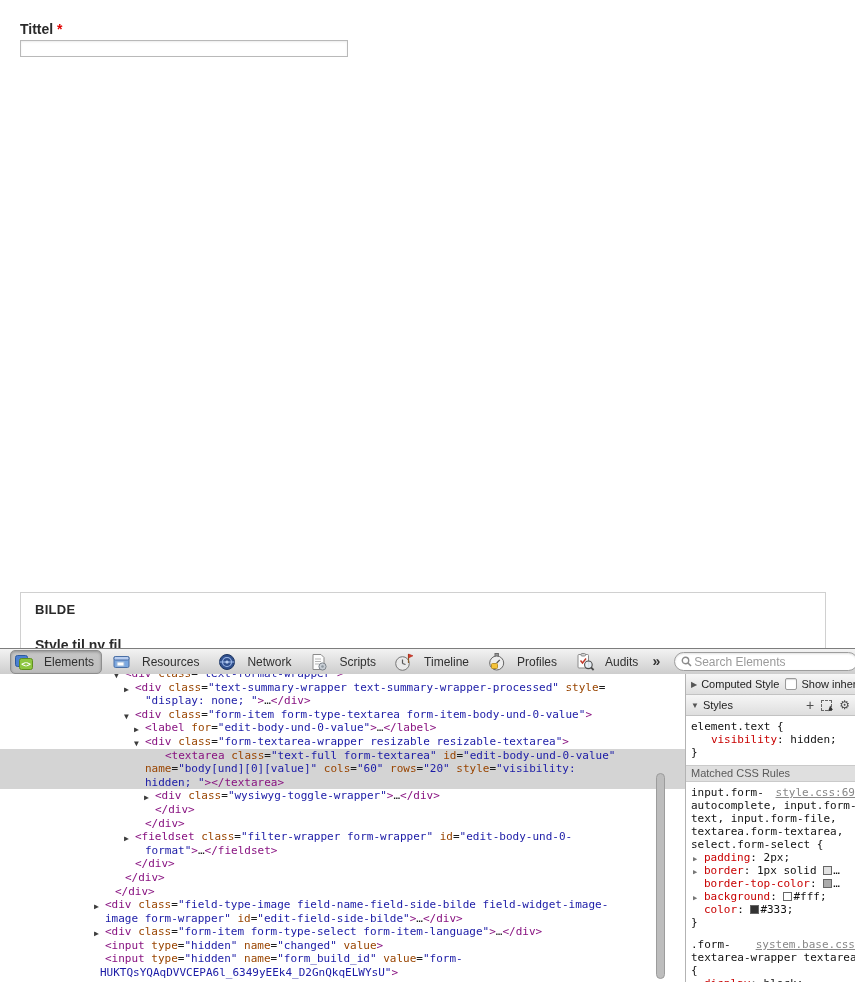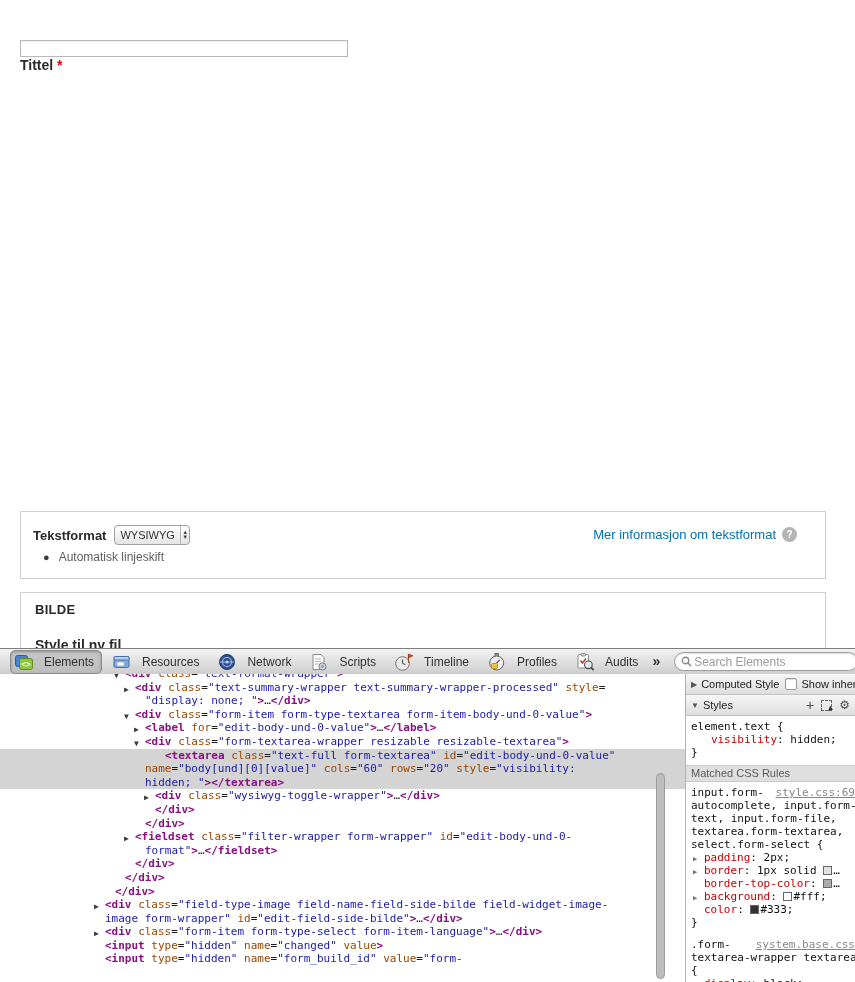--- a/index.html
+++ b/index.html
@@ -1,20 +1,20 @@
 <!DOCTYPE html>
 <html><head>
 <meta charset="utf-8">
 <style>
   html,body{margin:0;padding:0;background:#fff;overflow:hidden;}
   body{width:855px;height:982px;position:relative;font-family:"Liberation Sans",sans-serif;}
 
   
   .page{position:absolute;inset:0;background:#fff;}
-  .field-label{position:absolute;font-weight:bold;font-size:14px;color:#2a2a2a;margin-top:36px;}
+  .field-label{position:absolute;font-weight:bold;font-size:14px;color:#2a2a2a;}
   .req{color:#e00202;font-weight:bold;}
   .tittel-input{position:absolute;left:20px;top:40px;width:320px;height:15px;border:1px solid #b9b9b9;
     box-shadow:inset 0 1px 2px rgba(0,0,0,.08);font:12px "Liberation Sans",sans-serif;padding:0 3px;}
   a.plink{color:#0071b3;text-decoration:none;font-weight:bold;}
   .fieldset{position:absolute;left:20px;width:804px;border:1px solid #d0d0d0;background:#fff;}
   .fs1{top:511px;height:66px;}
   .fs2{top:592px;height:120px;}
   .inline-label{font-weight:bold;font-size:13px;color:#2a2a2a;}
   .format-row{position:absolute;left:12px;top:13px;display:flex;align-items:center;}
   .mac-select{margin-left:8px;width:74px;height:18px;border:1px solid #9e9e9e;border-radius:4px;
@@ -47,21 +47,21 @@
   .searchbox input{border:none;outline:none;flex:1;font-size:12px;color:#404040;background:transparent;min-width:0;}
   .searchbox input::placeholder{color:#9b9b9b;}
 
   .dt-panels{position:absolute;left:0;top:26px;right:0;bottom:0;}
   .dt-tree{position:absolute;left:0;top:0;width:685px;height:100%;overflow:hidden;
     font:11px "DejaVu Sans Mono",monospace;color:#1c1c1c;}
   .tree-inner{margin-top:-7px;}
   .trow{line-height:13.6px;white-space:pre;position:relative;}
   .trow.sel{background:#d4d4d4;}
   .tarrow{position:absolute;font-size:8px;color:#3c3c3c;top:2px;}
-  .t{color:#881280;font-weight:bold;} .a{color:#994500;} .v{color:#1a1aa6;} .p{color:#1c1c1c;}
+  .t{color:#881280;} .a{color:#994500;} .v{color:#1a1aa6;} .p{color:#1c1c1c;}
 
   .scroll-thumb{position:absolute;left:656px;top:99px;width:9px;height:206px;border-radius:5px;
     background:#bdbdbd;border:1px solid #9c9c9c;box-sizing:border-box;}
 
   .dt-sidebar{position:absolute;left:685px;top:0;right:0;bottom:0;border-left:1px solid #b3b3b3;
     background:#fff;overflow:hidden;font-size:11px;color:#222;}
   .sec-header{height:20px;background:linear-gradient(#f6f6f6,#dedede);border-bottom:1px solid #c2c2c2;
     display:flex;align-items:center;padding:0 5px;white-space:nowrap;overflow:hidden;}
   .sec-header .tri{font-size:8px;color:#555;margin-right:4px;}
   .sec-header .hdr-icons{margin-left:auto;display:flex;align-items:center;gap:7px;color:#4d4d4d;}
@@ -87,40 +87,20 @@
 <body>
 
 <div class="page">
   <div class="field-label" style="left:20px;top:21px;">
     <span>Tittel</span>
     <span class="req">*</span>
   </div>
   <input class="tittel-input" type="text" value="" style="">
 
 
-  <div class="fieldset fs1">
-    <div class="format-row">
-      <span class="inline-label">Tekstformat</span>
-      <span class="mac-select">
-        <span class="val">WYSIWYG</span>
-        <span class="steppers">
-            <span>▲</span>
-            <span>▼</span>
-          </span>
-      </span>
-    </div>
-    <div class="more-info">
-      <a href="#">Mer informasjon om tekstformat</a>
-      <span class="help-circle">?</span>
-    </div>
-    <div class="tips">
-      <span class="dot">●</span>
-      <span>Automatisk linjeskift</span>
-    </div>
-  </div>
 
   <div class="fieldset fs2">
     <div class="bilde-legend">BILDE</div>
     <div class="addfile">Style til ny fil</div>
   </div>
 </div>
 
 <div class="devtools">
   <div class="dt-toolbar">
     <span id="dt-tabs" style="display:flex;align-items:center;">
@@ -232,20 +212,21 @@
           <div class="trow" style="padding-left: 135px;"><span class="tarrow" style="left: 124px;">▶</span><span class="t">&lt;fieldset </span><span class="a">class</span><span class="p">=</span><span class="v">"filter-wrapper form-wrapper"</span><span class="p"> </span><span class="a">id</span><span class="p">=</span><span class="v">"edit-body-und-0-</span></div>
           <div class="trow" style="padding-left: 145px;"><span class="v">format"</span><span class="t">&gt;</span><span class="p">…</span><span class="t">&lt;/fieldset&gt;</span></div>
           <div class="trow" style="padding-left: 135px;"><span class="t">&lt;/div&gt;</span></div>
           <div class="trow" style="padding-left: 125px;"><span class="t">&lt;/div&gt;</span></div>
           <div class="trow" style="padding-left: 115px;"><span class="t">&lt;/div&gt;</span></div>
           <div class="trow" style="padding-left: 105px;"><span class="tarrow" style="left: 94px;">▶</span><span class="t">&lt;div </span><span class="a">class</span><span class="p">=</span><span class="v">"field-type-image field-name-field-side-bilde field-widget-image-</span></div>
           <div class="trow" style="padding-left: 105px;"><span class="v">image form-wrapper"</span><span class="p"> </span><span class="a">id</span><span class="p">=</span><span class="v">"edit-field-side-bilde"</span><span class="t">&gt;</span><span class="p">…</span><span class="t">&lt;/div&gt;</span></div>
           <div class="trow" style="padding-left: 105px;"><span class="tarrow" style="left: 94px;">▶</span><span class="t">&lt;div </span><span class="a">class</span><span class="p">=</span><span class="v">"form-item form-type-select form-item-language"</span><span class="t">&gt;</span><span class="p">…</span><span class="t">&lt;/div&gt;</span></div>
           <div class="trow" style="padding-left: 105px;"><span class="t">&lt;input </span><span class="a">type</span><span class="p">=</span><span class="v">"hidden"</span><span class="p"> </span><span class="a">name</span><span class="p">=</span><span class="v">"changed"</span><span class="p"> </span><span class="a">value</span><span class="t">&gt;</span></div>
           <div class="trow" style="padding-left: 105px;"><span class="t">&lt;input </span><span class="a">type</span><span class="p">=</span><span class="v">"hidden"</span><span class="p"> </span><span class="a">name</span><span class="p">=</span><span class="v">"form_build_id"</span><span class="p"> </span><span class="a">value</span><span class="p">=</span><span class="v">"form-</span></div>
+          <div class="trow" style="padding-left: 100px;"><span class="v">HUKTQsYQAqDVVCEPA6l_6349yEEk4_D2GnQkqELWYsU"</span><span class="t">&gt;</span></div>
         </div>
     </div>
     <div class="scroll-thumb"></div>
 
     <div class="dt-sidebar">
       <div class="sec-header">
         <span class="tri">▶</span>
         <span>Computed Style</span>
         <span class="mini-check"></span>
         <span>Show inherited</span>

